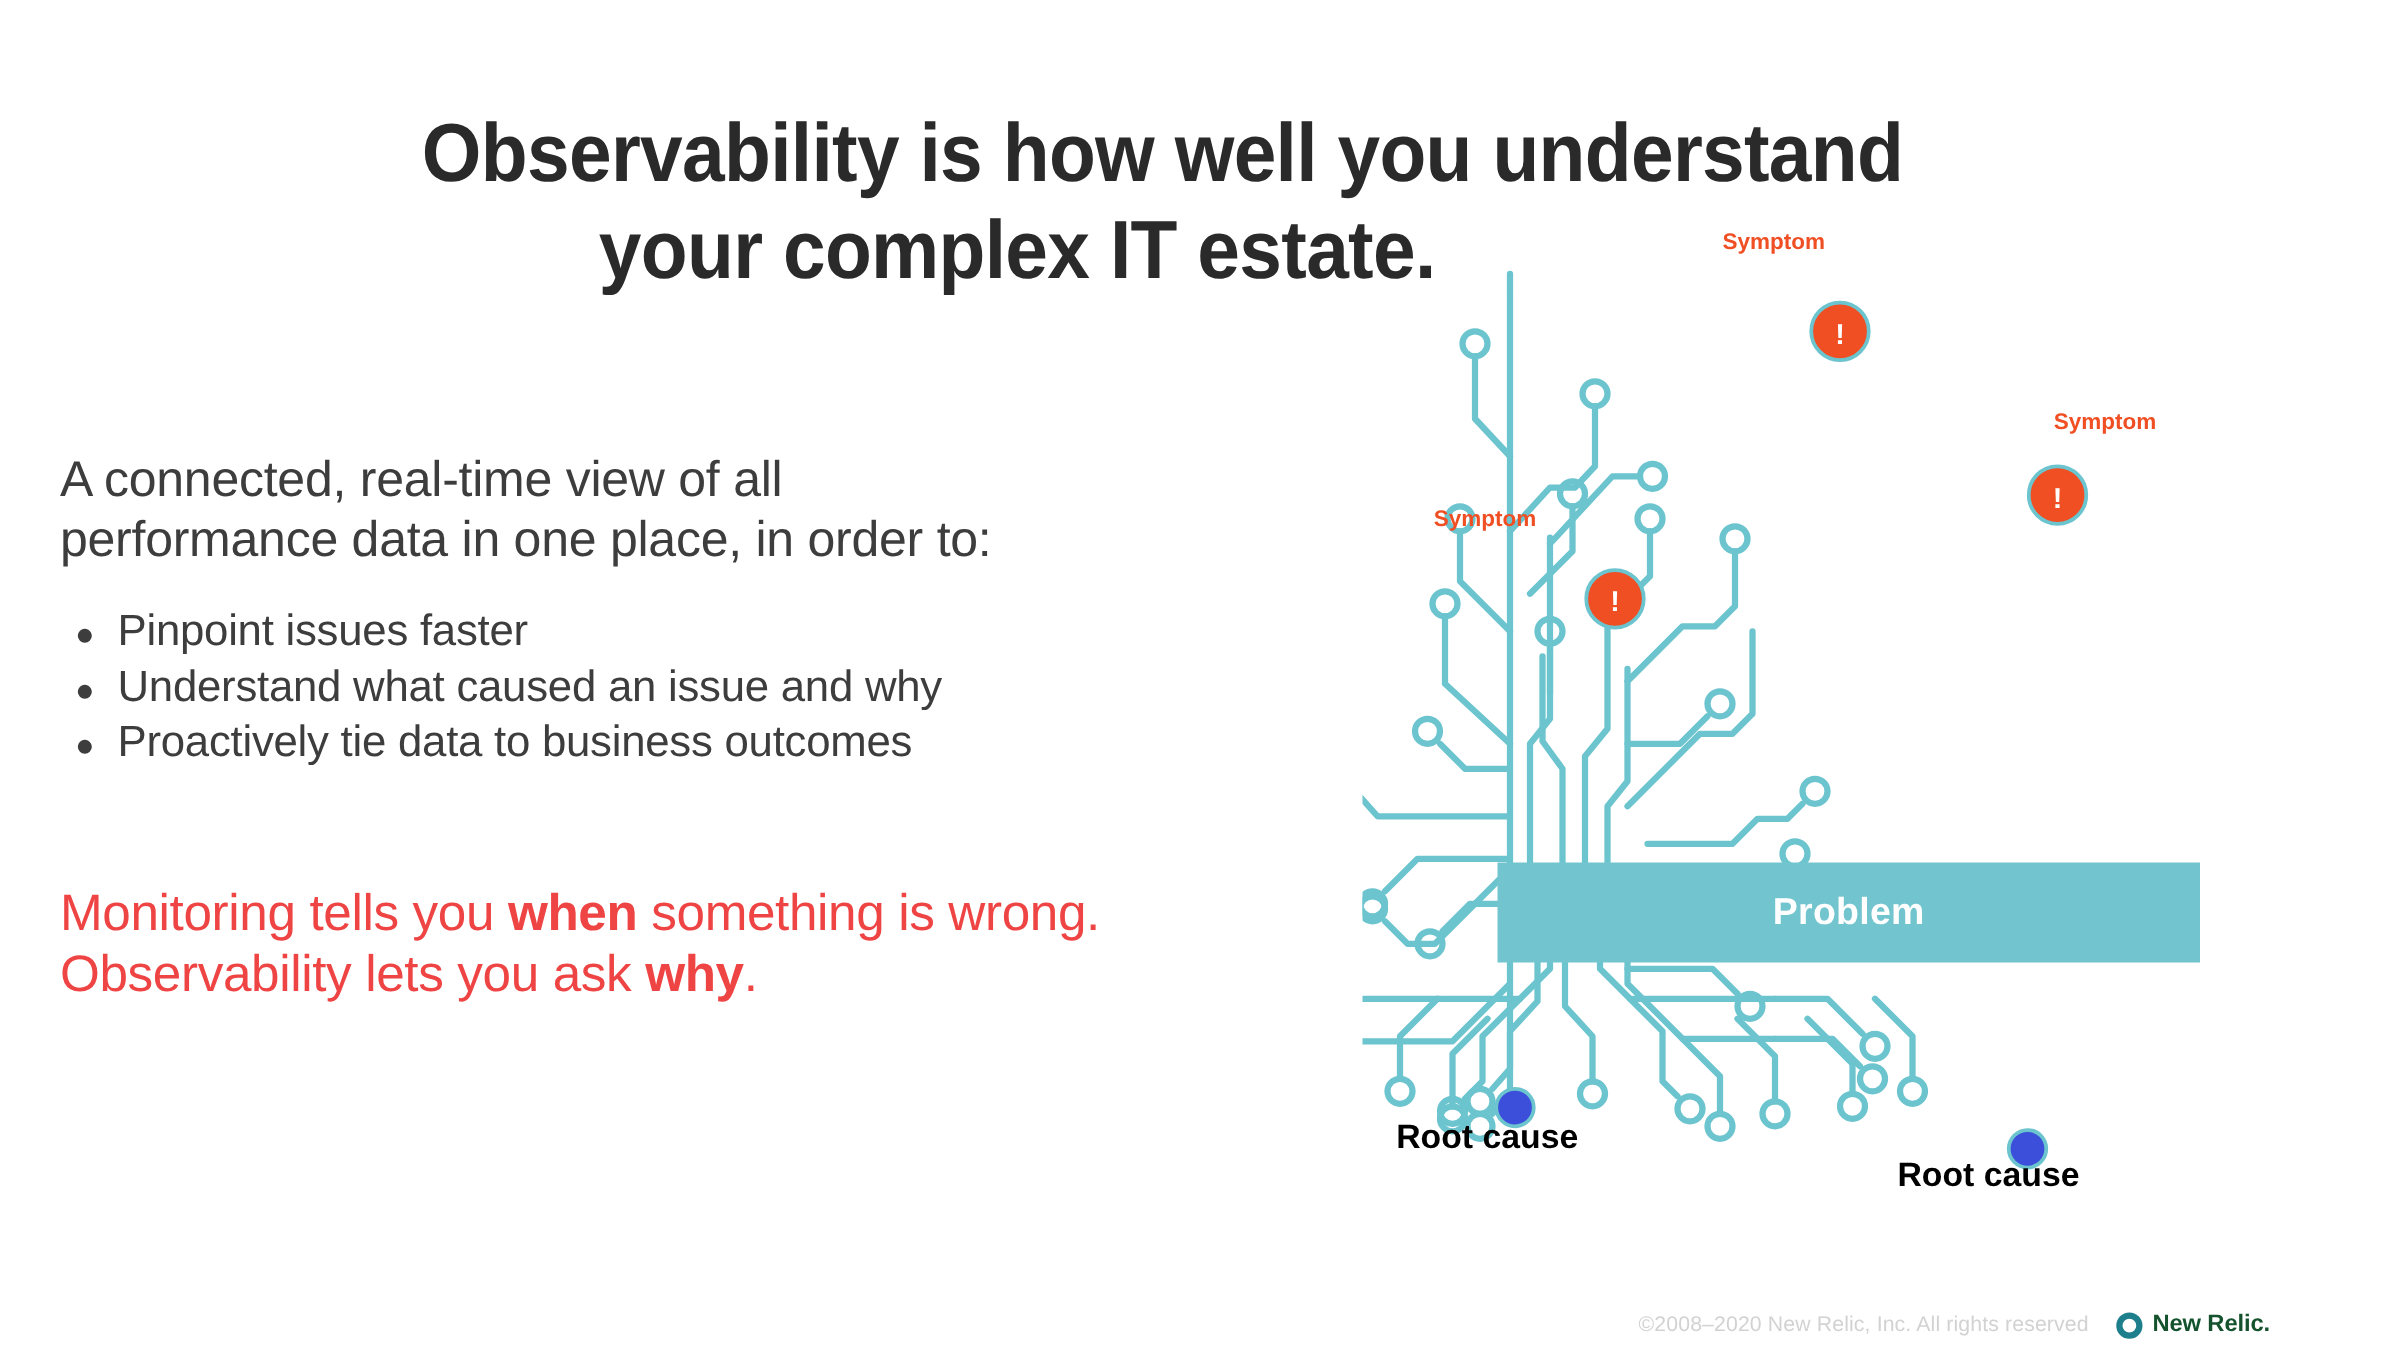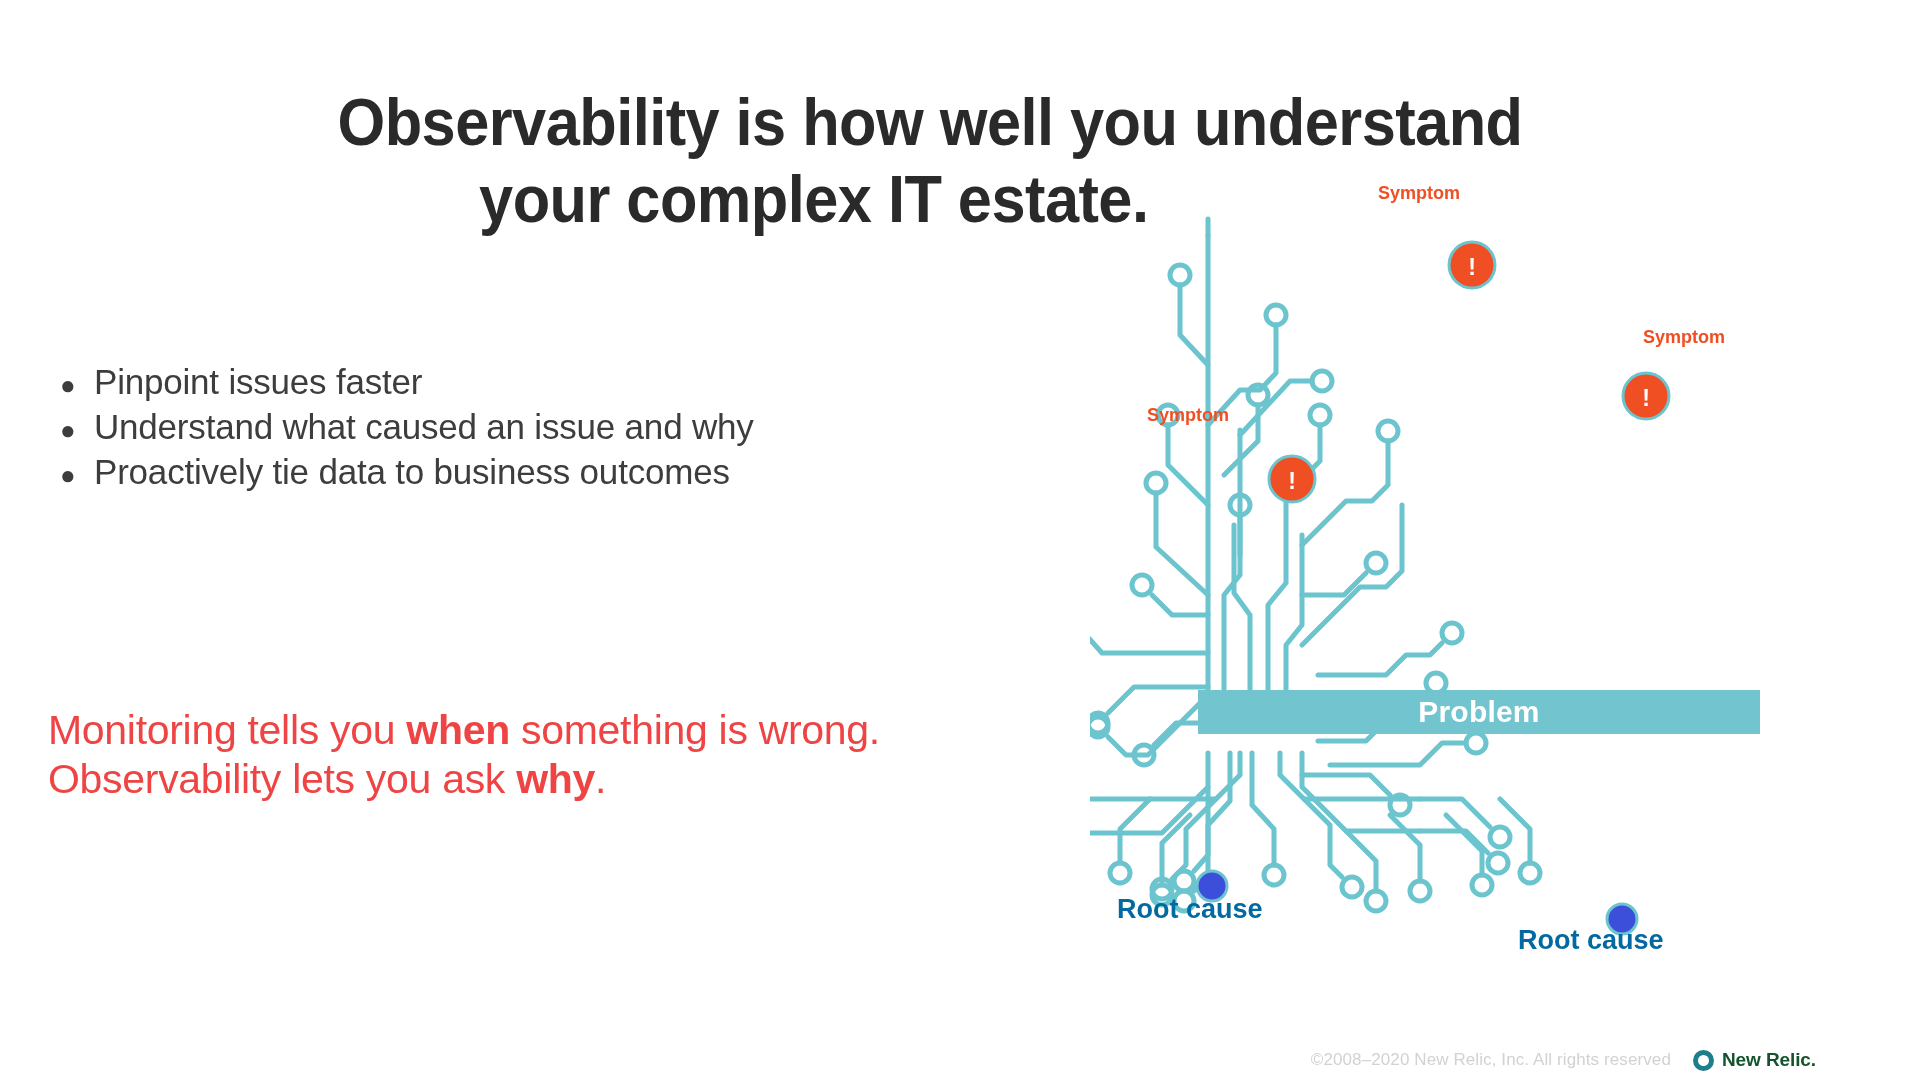--- a/index.html
+++ b/index.html
@@ -102,40 +102,40 @@
     width: 790px;
     height: 810px;
   }
   .diagram svg { display: block; }
 
   .problem-bar {
     position: absolute;
     left: 1198px;
     top: 690px;
     width: 562px;
-    height: 44px;
+    height: 80px;
     background: #72c5ce;
     display: flex;
     align-items: center;
     justify-content: center;
   }
   .problem-bar .problem-label {
     color: #ffffff;
     font-size: 30px;
     font-weight: bold;
     letter-spacing: 0.2px;
   }
 
   .marker-label {
     position: absolute;
     font-weight: bold;
     white-space: nowrap;
   }
   .label-symptom { color: #f04e23; font-size: 18px; }
-  .label-root    { color: #0369a1; font-size: 27px; }
+  .label-root    { color: #000000; font-size: 27px; }
 
   .sym-1 { left: 1378px; top: 183px; }
   .sym-2 { left: 1643px; top: 327px; }
   .sym-3 { left: 1147px; top: 405px; }
   .root-1 { left: 1117px; top: 894px; }
   .root-2 { left: 1518px; top: 925px; }
 
   
   .footer {
     position: absolute;
@@ -177,20 +177,24 @@
 </style>
 </head>
 <body>
 
 <h1 class="slide-title">
   <span class="t-line l1">Observability is how well you understand</span>
   <span class="t-line l2">your complex IT estate.</span>
 </h1>
 
 <div class="left-col">
+  <p class="lede">
+    <span class="lede-line">A connected, real-time view of all</span>
+    <span class="lede-line">performance data in one place, in order to:</span>
+  </p>
 
   <ul class="bullets">
     <li>
       <span class="bullet-dot">●</span>
       <span class="bullet-text">Pinpoint issues faster</span>
     </li>
     <li>
       <span class="bullet-dot">●</span>
       <span class="bullet-text">Understand what caused an issue and why</span>
     </li>

